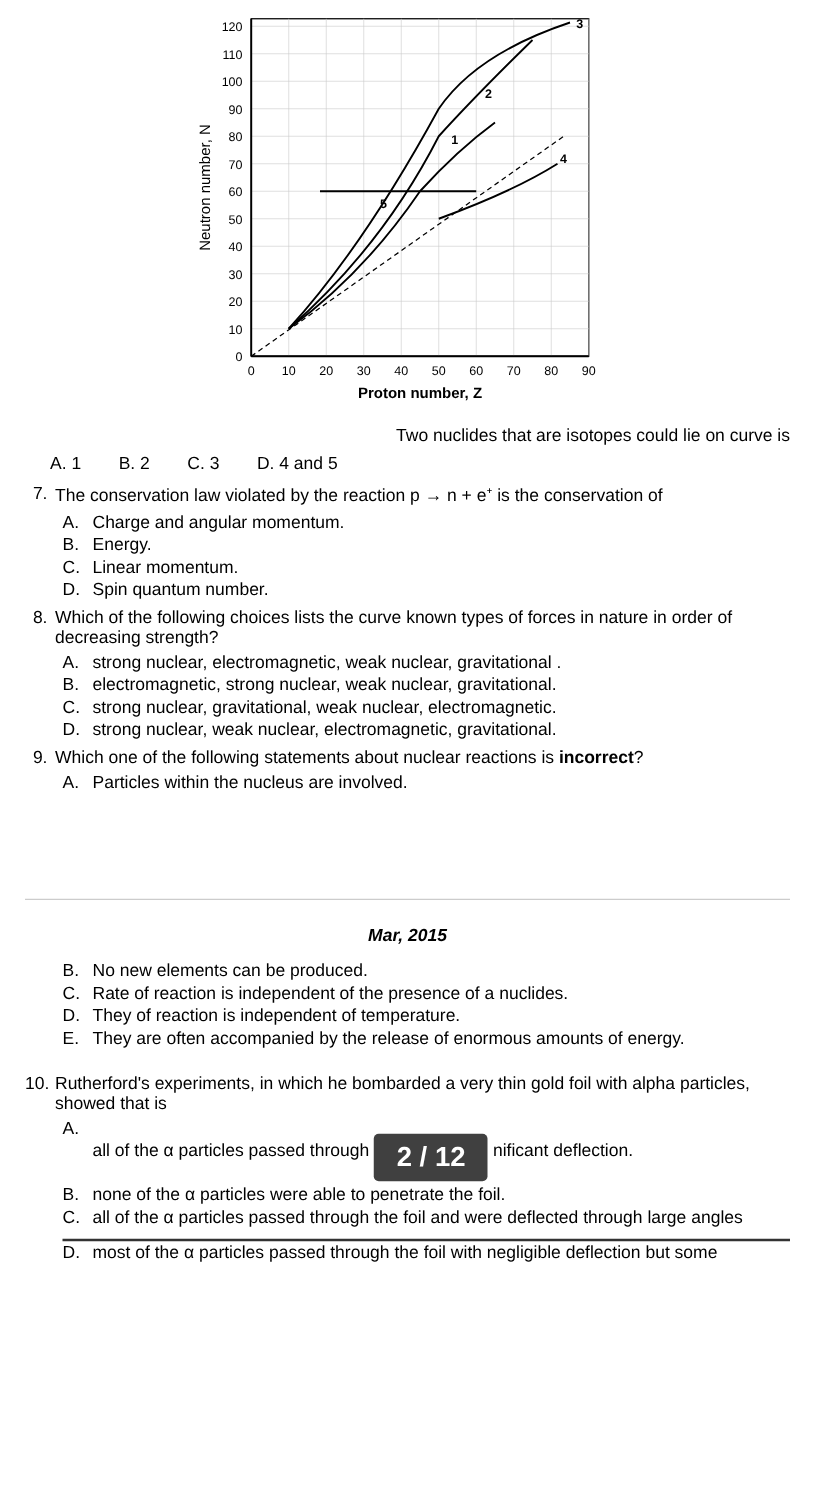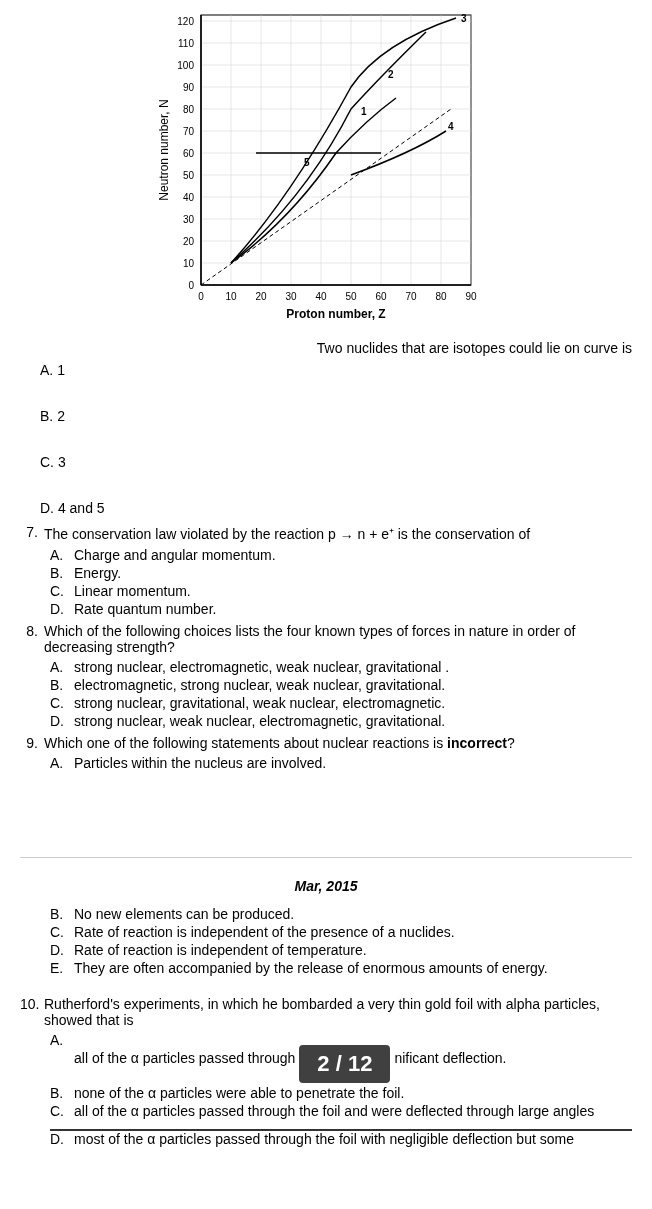--- a/index.html
+++ b/index.html
@@ -32,21 +32,20 @@
     .question-line {
       margin: 8px 0 6px 0;
       font-size: 14px;
       text-align: right;
     }
     .options-row {
       display: flex;
       gap: 30px;
       margin: 4px 0 8px 20px;
       font-size: 14px;
-      flex-direction: column;
     }
     .question-block {
       margin: 6px 0;
     }
     .q-number {
       display: flex;
       gap: 6px;
       margin-bottom: 4px;
       font-size: 14px;
     }
@@ -199,28 +198,28 @@
     <div class="option-item">
       <span class="opt-letter">B.</span>
       <span>Energy.</span>
     </div>
     <div class="option-item">
       <span class="opt-letter">C.</span>
       <span>Linear momentum.</span>
     </div>
     <div class="option-item">
       <span class="opt-letter">D.</span>
-      <span>Rate quantum number.</span>
+      <span>Spin quantum number.</span>
     </div>
   </div>
 
   <div class="question-block">
     <div class="q-number">
       <span>8.</span>
-      <span>Which of the following choices lists the four known types of forces in nature in order of decreasing strength?</span>
+      <span>Which of the following choices lists the curve known types of forces in nature in order of decreasing strength?</span>
     </div>
     <div class="option-item">
       <span class="opt-letter">A.</span>
       <span>strong nuclear, electromagnetic, weak nuclear, gravitational .</span>
     </div>
     <div class="option-item">
       <span class="opt-letter">B.</span>
       <span>electromagnetic, strong nuclear, weak nuclear, gravitational.</span>
     </div>
     <div class="option-item">
@@ -253,21 +252,21 @@
   <div class="option-item">
     <span class="opt-letter">B.</span>
     <span>No new elements can be produced.</span>
   </div>
   <div class="option-item">
     <span class="opt-letter">C.</span>
     <span>Rate of reaction is independent of the presence of a nuclides.</span>
   </div>
   <div class="option-item">
     <span class="opt-letter">D.</span>
-    <span>Rate of reaction is independent of temperature.</span>
+    <span>They of reaction is independent of temperature.</span>
   </div>
   <div class="option-item">
     <span class="opt-letter">E.</span>
     <span>They are often accompanied by the release of enormous amounts of energy.</span>
   </div>
 
   <div style="height: 12px;"></div>
 
   <div class="question-block">
     <div class="q-number">

